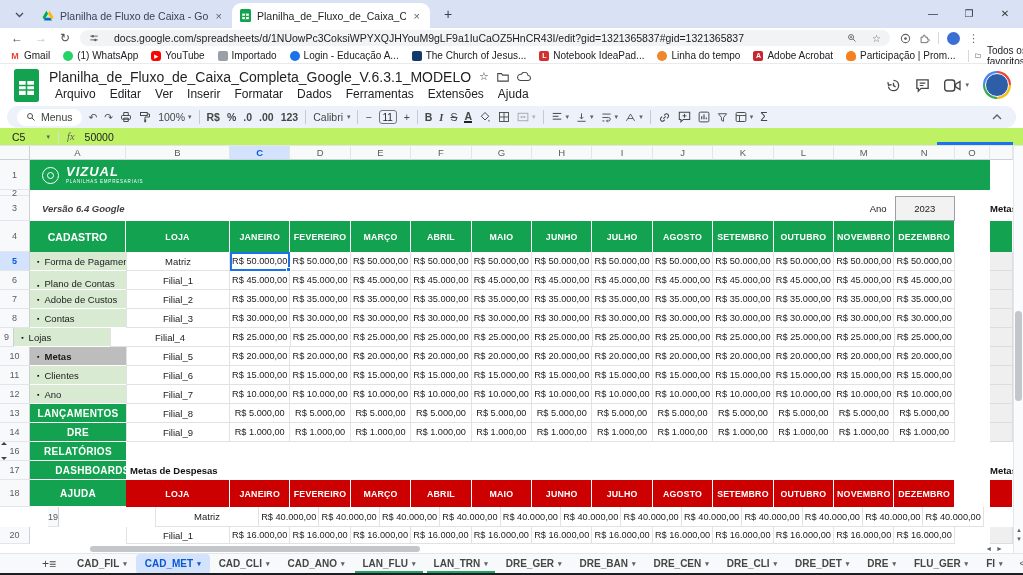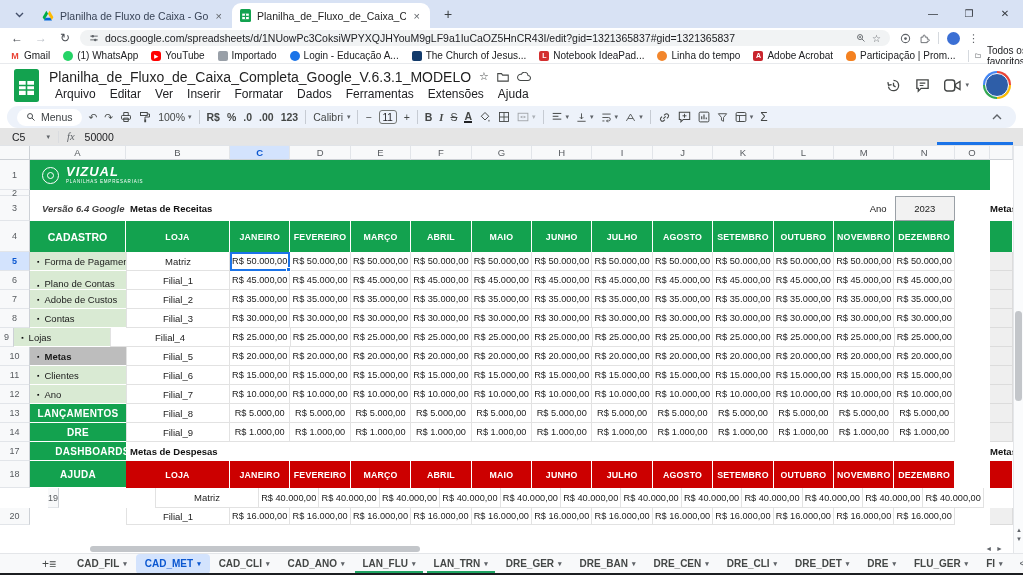--- a/index.html
+++ b/index.html
@@ -14,21 +14,21 @@
   .btab.active{background:#fff;color:#1f1f1f}
   .btab .ttl{white-space:nowrap;overflow:hidden;flex:1}
   .tclose{color:#5f6368;font-size:11px;padding:0 2px}
   .newtabbtn{width:24px;height:24px;margin:0 0 2px 6px;display:flex;align-items:center;justify-content:center;color:#3c4043;font-size:14px}
   .wincontrols{position:absolute;right:0;top:0;height:26px;display:flex}
   .winbtn{width:36px;height:26px;display:flex;align-items:center;justify-content:center;font-size:10px;color:#33373d}
 
   .navbar{position:absolute;top:28px;left:0;right:0;height:20px;background:#fff;display:flex;align-items:center;gap:6px;padding:0 8px}
   .navic{font-size:12px;color:#474b51;width:18px;text-align:center}
   .navic.dis{color:#b9bec6}
-  .omnibox{height:16px;width:810px;background:#f1f3f4;border-radius:9px;display:flex;align-items:center;gap:6px;padding:0 9px;font-size:10.5px;color:#202124}
+  .omnibox{height:16px;width:810px;background:#f1f3f4;border-radius:9px;display:flex;align-items:center;gap:15px;padding:0 9px;font-size:10.5px;color:#202124}
   .omnibox .url{white-space:nowrap;overflow:hidden;flex:1}
   .omni-ic{color:#5f6368;font-size:10px}
   .navright{display:flex;align-items:center;gap:8px;margin-left:4px}
   .avatar-sm{width:13px;height:13px;border-radius:50%;background:#3b6fd4}
   .vdiv{width:1px;height:12px;background:#d5d9de}
 
   .bmbar{position:absolute;top:48px;left:0;right:0;height:16px;background:#fff;border-bottom:1px solid #e8eaed;display:flex;align-items:center;padding:0 10px;font-size:10px;color:#202124}
   .bm{display:flex;align-items:center;gap:4px;margin-right:13px;white-space:nowrap}
   .bi{width:10px;height:10px;border-radius:2px;flex:0 0 auto;display:inline-flex;align-items:center;justify-content:center;font-size:7px;font-weight:bold;color:#fff}
   .bi-gmail{background:#fff;color:#ea4335;font-size:9px}
@@ -66,21 +66,21 @@
   .tbb{font-weight:bold}
   .tbi{font-style:italic;font-weight:bold;font-family:"Liberation Serif",serif}
   .tbstrike{text-decoration:line-through}
   .tbA{font-weight:bold;border-bottom:2px solid #202124;line-height:1}
   .fontbox{display:flex;align-items:center;gap:4px}
   .sizebox{border:1px solid #747775;border-radius:3px;width:18px;height:14px;display:flex;align-items:center;justify-content:center;font-size:10px;color:#202124}
   .caret{font-size:7px;color:#5f6368}
   .tbcollapse{position:absolute;right:14px;color:#5f6368}
 
   
-  .fbar{position:absolute;top:128px;left:0;right:0;height:18px;background:#e5e5e5;border-bottom:1px solid #e1e4e8;display:flex;align-items:center;font-size:10.5px;color:#202124}
+  .fbar{position:absolute;top:128px;left:0;right:0;height:18px;background:#bef264;border-bottom:1px solid #e1e4e8;display:flex;align-items:center;font-size:10.5px;color:#202124}
   .namebox{width:58px;display:flex;align-items:center;justify-content:space-between;padding:0 8px 0 12px}
   .fxsep{width:1px;height:12px;background:#dadce0;margin-right:8px}
   .fx{font-style:italic;color:#5f6368;font-family:"Liberation Serif",serif;margin-right:10px}
   .blueseg{position:absolute;right:10px;bottom:0;width:76px;height:3px;background:#1a73e8}
 
   
   .sheet{position:absolute;top:146px;left:0;width:1013px;height:399px;background:#fff;overflow:hidden}
   .g-colhead{display:flex;height:14px}
   .g-corner{width:30px;background:#f8f9fa;border-right:1px solid #cdd1d6;border-bottom:1px solid #cdd1d6}
   .g-cl{background:#f8f9fa;border-right:1px solid #e2e5e9;border-bottom:1px solid #cdd1d6;font-size:9.5px;color:#575b5f;display:flex;align-items:center;justify-content:center}
@@ -473,21 +473,20 @@
         </div>
         <div class="cell" style="width: 23px;"></div>
       </div>
       <div class="g-row" style="height: 6px;">
         <div class="g-rowhdr">2</div>
         <div class="cell fill"></div>
       </div>
       <div class="g-row" style="height: 25px;">
         <div class="g-rowhdr">3</div>
         <div class="cell g-version" style="width: 96px;">Versão 6.4 Google</div>
-        <div class="cell g-sectitle" style="width: 104px;">Metas de Receitas</div>
         <div class="cell fill"></div>
         <div class="cell g-ano" style="width: 60.417px;">Ano</div>
         <div class="cell g-year" style="width: 60.417px;">2023</div>
         <div class="cell" style="width: 35px;"></div>
         <div class="cell g-metaside" style="width: 23px;">Metas</div>
       </div>
       <div class="g-row" style="height: 31px;">
         <div class="g-rowhdr">4</div>
         <div class="cell g-cadhead" style="width: 96px;">CADASTRO</div>
         <div class="cell g-mh" style="width: 104px;">LOJA</div>
@@ -714,20 +713,25 @@
         <div class="cell g-money" style="width: 60.417px;">R$ 1.000,00</div>
         <div class="cell g-money" style="width: 60.417px;">R$ 1.000,00</div>
         <div class="cell g-money" style="width: 60.417px;">R$ 1.000,00</div>
         <div class="cell g-money" style="width: 60.417px;">R$ 1.000,00</div>
         <div class="cell g-money" style="width: 60.417px;">R$ 1.000,00</div>
         <div class="cell g-money" style="width: 60.417px;">R$ 1.000,00</div>
         <div class="cell" style="width: 35px;"></div>
         <div class="cell g-gray" style="width: 23px;"></div>
       </div>
       <div class="g-row" style="height: 19px;">
+        <div class="g-rowhdr hidmark">16</div>
+        <div class="cell g-btn" style="width: 96px;">RELATÓRIOS</div>
+        <div class="cell fill"></div>
+      </div>
+      <div class="g-row" style="height: 19px;">
         <div class="g-rowhdr">17</div>
         <div class="cell g-btn" style="width: 96px; padding-left: 29px;">DASHBOARDS</div>
         <div class="cell g-sectitle" style="width: 104px;">Metas de Despesas</div>
         <div class="cell fill"></div>
         <div class="cell g-metaside" style="width: 23px;">Metas</div>
       </div>
       <div class="g-row" style="height: 27px;">
         <div class="g-rowhdr">18</div>
         <div class="cell g-btn" style="width: 96px;">AJUDA</div>
         <div class="cell g-mh red" style="width: 104px;">LOJA</div>

